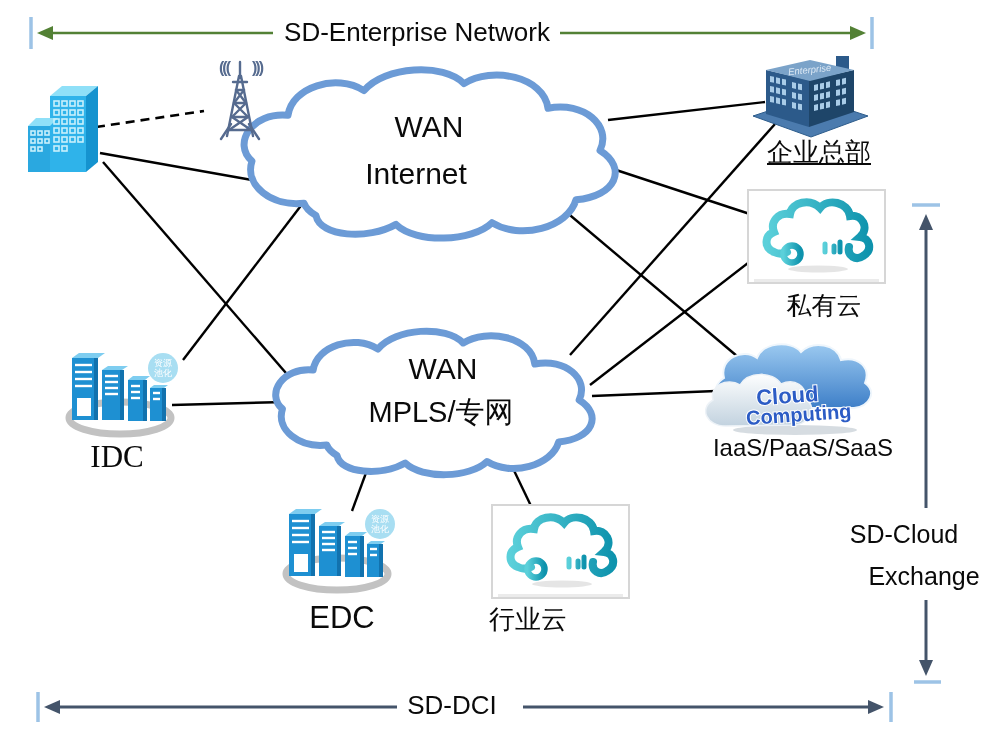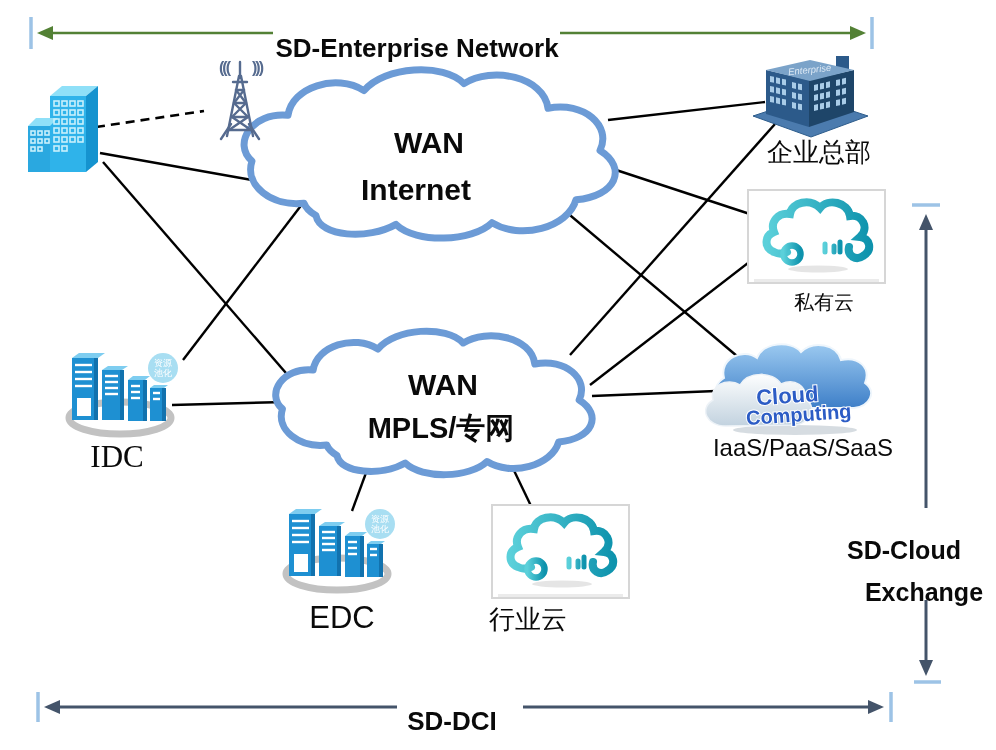--- a/index.html
+++ b/index.html
@@ -5,21 +5,21 @@
   :root{
     --cloud-stroke:#6C9BD6; --arrow-green:#538135; --arrow-dark:#44546A;
     --endbar-blue:#9DC3E6; --line-black:#000000; --building-blue:#2FB3EA;
     --teal-dark:#0E93AD; --teal-light:#5BD0DA; --server-blue:#1E90D2;
   }
   html,body{margin:0;padding:0;background:#ffffff;}
   #canvas{position:relative;width:996px;height:750px;background:#ffffff;overflow:hidden;
           font-family:"Liberation Sans","DejaVu Sans",sans-serif;}
   svg{position:absolute;left:0;top:0;}
   .lbl{position:absolute;transform:translateX(-50%);white-space:nowrap;color:#0a0a0a;line-height:1.05;text-align:center;}
-  .b{font-weight:700;margin-top:16px;}
+  .b{font-weight:400;}
   .conn{stroke:var(--line-black);stroke-width:2.4;fill:none;}
   .conn-d{stroke:var(--line-black);stroke-width:2.6;fill:none;stroke-dasharray:9 6;}
   .cloud{fill:#ffffff;stroke:var(--cloud-stroke);stroke-width:7;stroke-linejoin:round;}
   .garrow{stroke:var(--arrow-green);stroke-width:2.6;fill:none;}
   .ghead{fill:var(--arrow-green);}
   .darrow{stroke:var(--arrow-dark);stroke-width:3;fill:none;}
   .dhead{fill:var(--arrow-dark);}
   .endbar{stroke:var(--endbar-blue);stroke-width:3.5;fill:none;}
   .srv{fill:var(--server-blue);}
   .srv-top{fill:#7ECDF0;}
@@ -268,22 +268,22 @@
 </svg>
 
 <div class="lbl b" style="left:417px;top:19px;font-size:26px;">SD-Enterprise Network</div>
 
 <div class="lbl b" style="left:429px;top:111px;font-size:30px;">WAN</div>
 <div class="lbl b" style="left:416px;top:158px;font-size:30px;">Internet</div>
 
 <div class="lbl b" style="left:443px;top:353px;font-size:30px;">WAN</div>
 <div class="lbl b" style="left:441px;top:397px;font-size:29px;">MPLS/专网</div>
 
-<div class="lbl" style="left:819px;top:139px;font-size:26px;">企业总部</div>
-<div class="lbl" style="left:824px;top:292px;font-size:20px;">私有云</div>
+<div class="lbl" style="left:819px;top:139px;font-size:26px;text-decoration:underline;">企业总部</div>
+<div class="lbl" style="left:824px;top:292px;font-size:25px;">私有云</div>
 <div class="lbl" style="left:803px;top:435px;font-size:24px;">IaaS/PaaS/SaaS</div>
 <div class="lbl" style="left:117px;top:441px;font-size:31px;font-family:Liberation Serif, serif;">IDC</div>
 <div class="lbl" style="left:342px;top:602px;font-size:31px;">EDC</div>
 <div class="lbl" style="left:528px;top:606px;font-size:26px;">行业云</div>
 
 <div class="lbl b" style="left:904px;top:521px;font-size:25px;">SD-Cloud</div>
 <div class="lbl b" style="left:924px;top:563px;font-size:25px;">Exchange</div>
 
 <div class="lbl b" style="left:452px;top:692px;font-size:26px;">SD-DCI</div>
 

